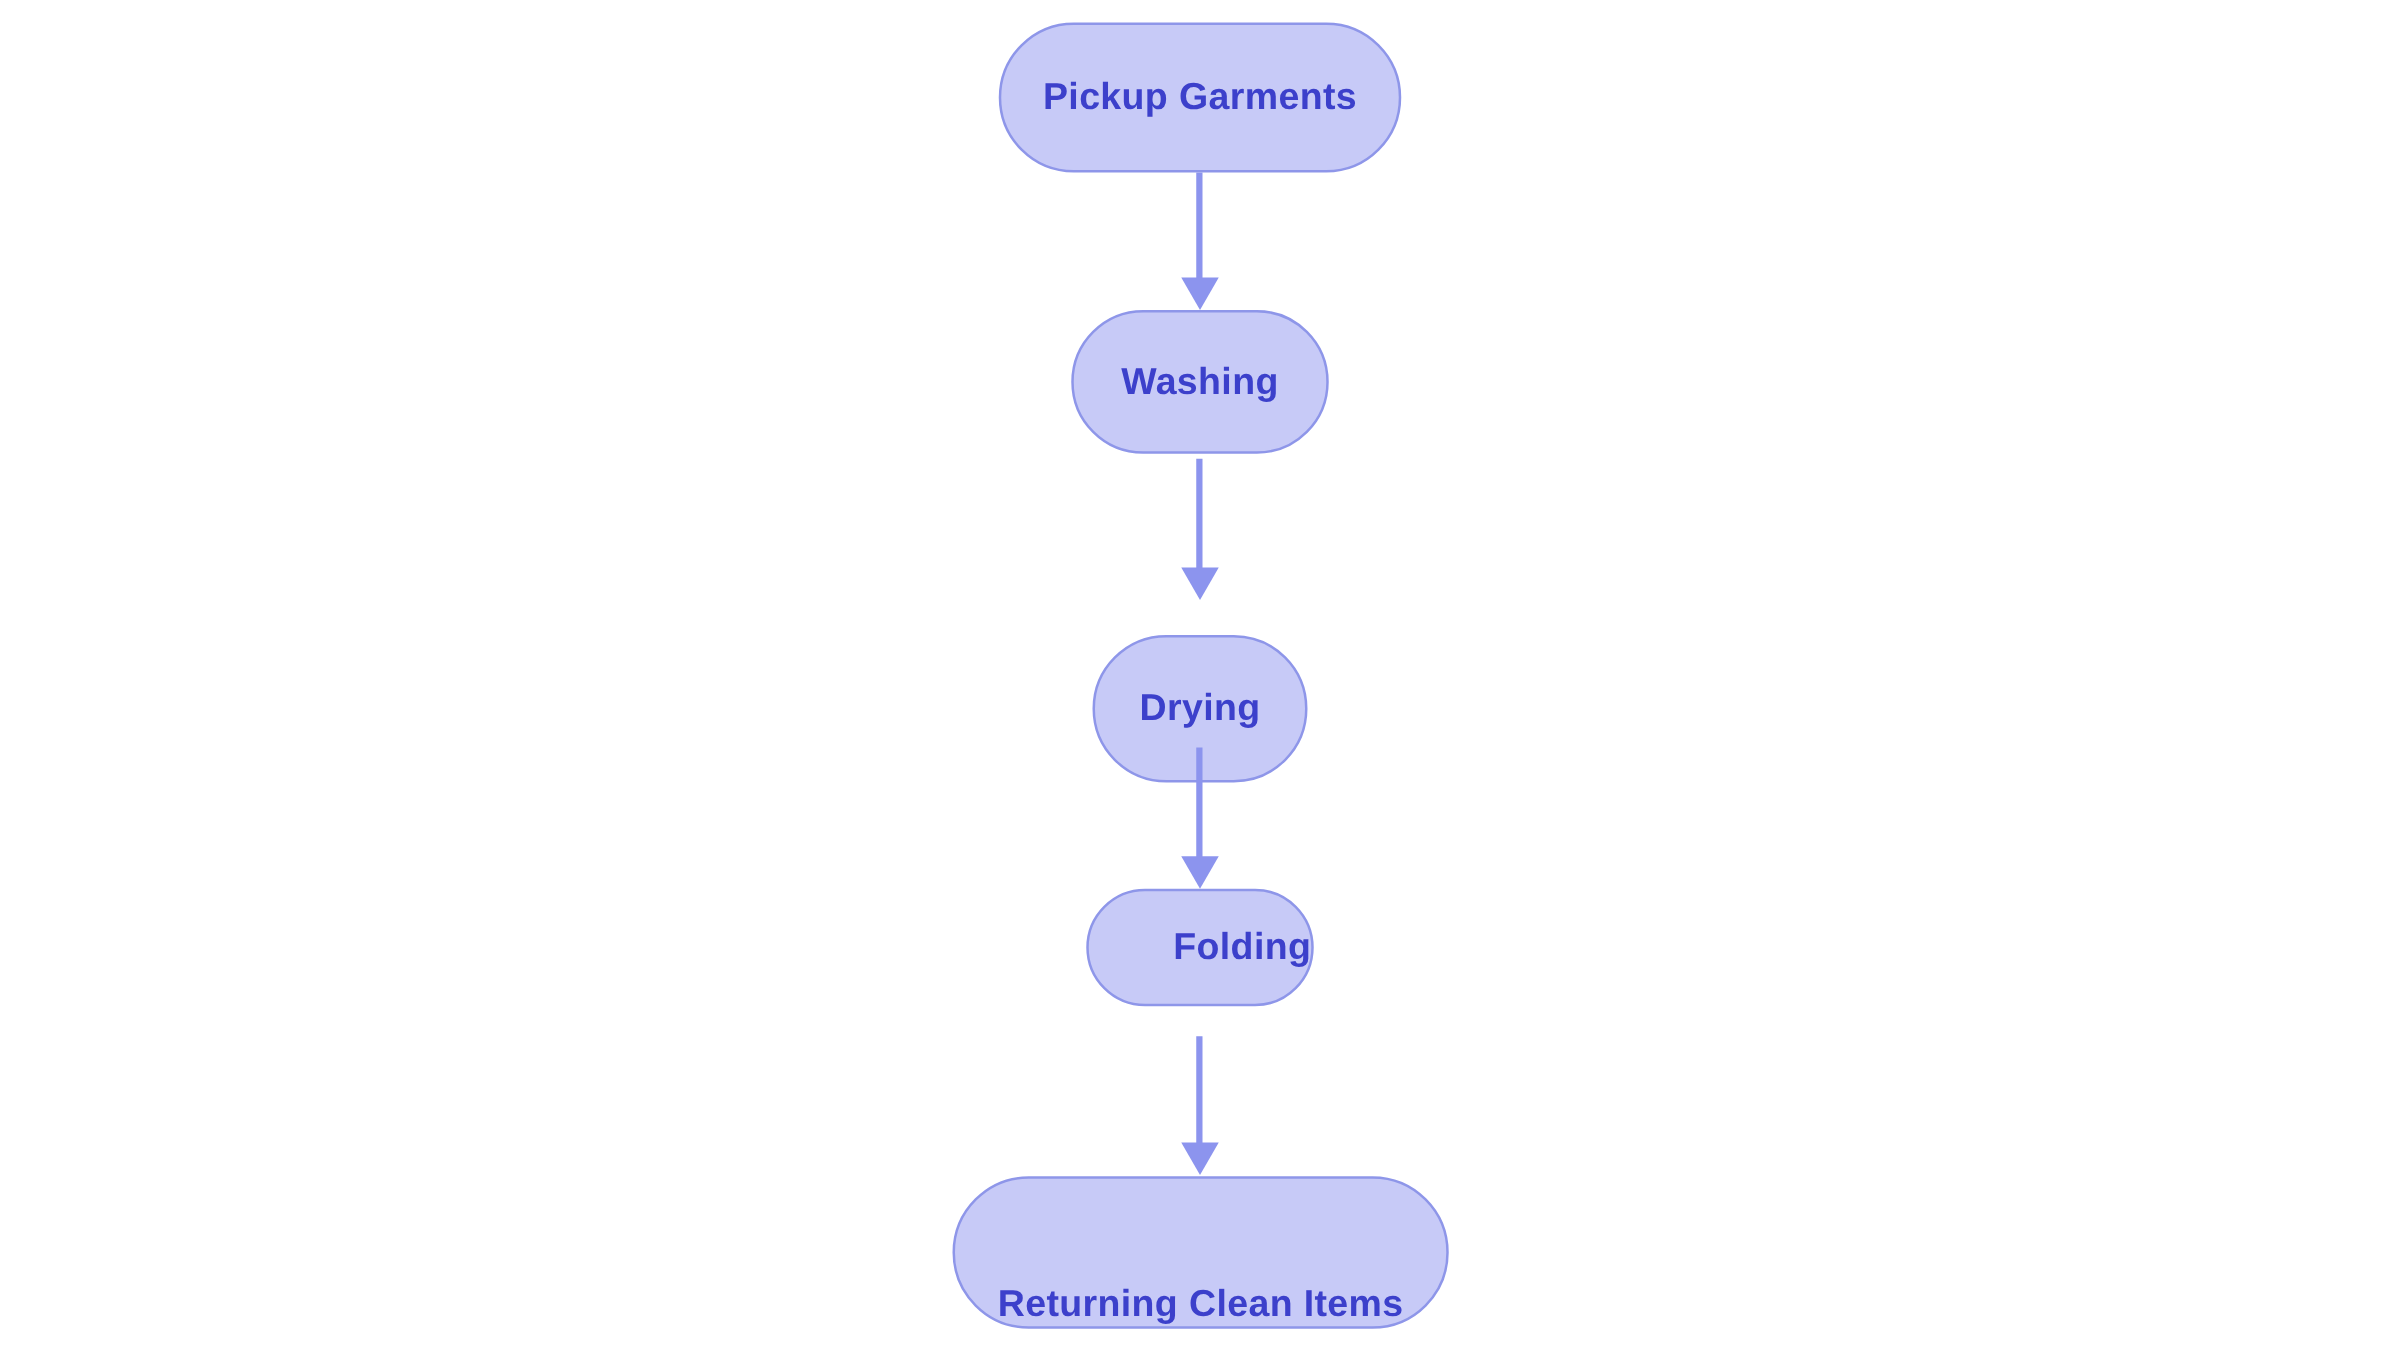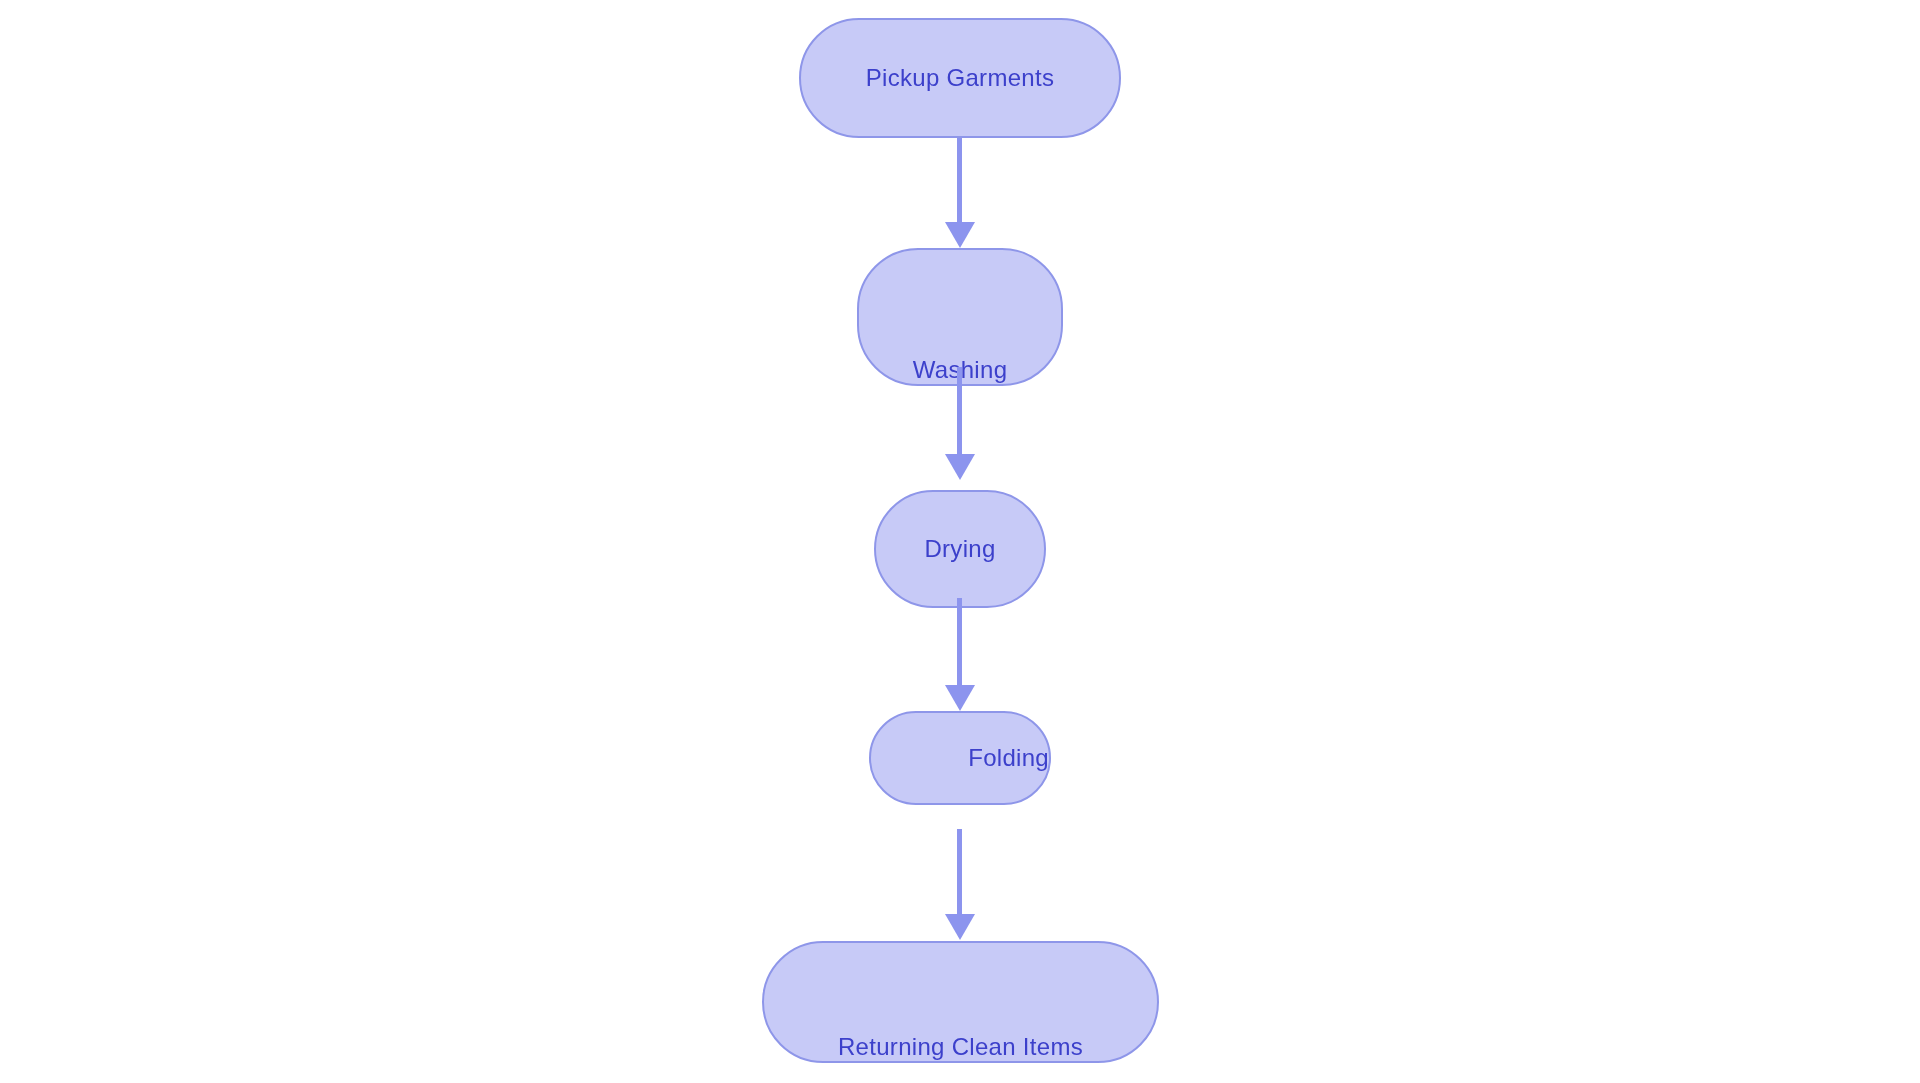--- a/index.html
+++ b/index.html
@@ -23,28 +23,28 @@
     position: absolute;
     display: flex;
     align-items: center;
     justify-content: center;
     background: var(--node-fill);
     border: 2px solid var(--node-border);
     border-radius: 61px;
   }
   .node-label {
     color: var(--text);
-    font-size: 24px;
-    font-weight: 400;
+    font-size: 30px;
+    font-weight: 700;
     letter-spacing: 0.3px;
     white-space: nowrap;
   }
   .node-1 { left: 799px; top: 18px;  width: 322px; height: 120px; }
-  .node-2 { left: 857px; top: 248px; width: 206px; height: 138px; align-items: flex-end; }
-  .node-3 { left: 874px; top: 490px; width: 172px; height: 118px; }
+  .node-2 { left: 857px; top: 248px; width: 206px; height: 115px; }
+  .node-3 { left: 874px; top: 508px; width: 172px; height: 118px; }
   .node-4 { left: 869px; top: 711px; width: 182px; height: 94px; justify-content: flex-end; }
   .node-5 { left: 762px; top: 941px; width: 397px; height: 122px; align-items: flex-end; }
 
   .edge-line {
     position: absolute;
     left: 957px;
     width: 5px;
     background: var(--arrow);
   }
   .edge-head {

